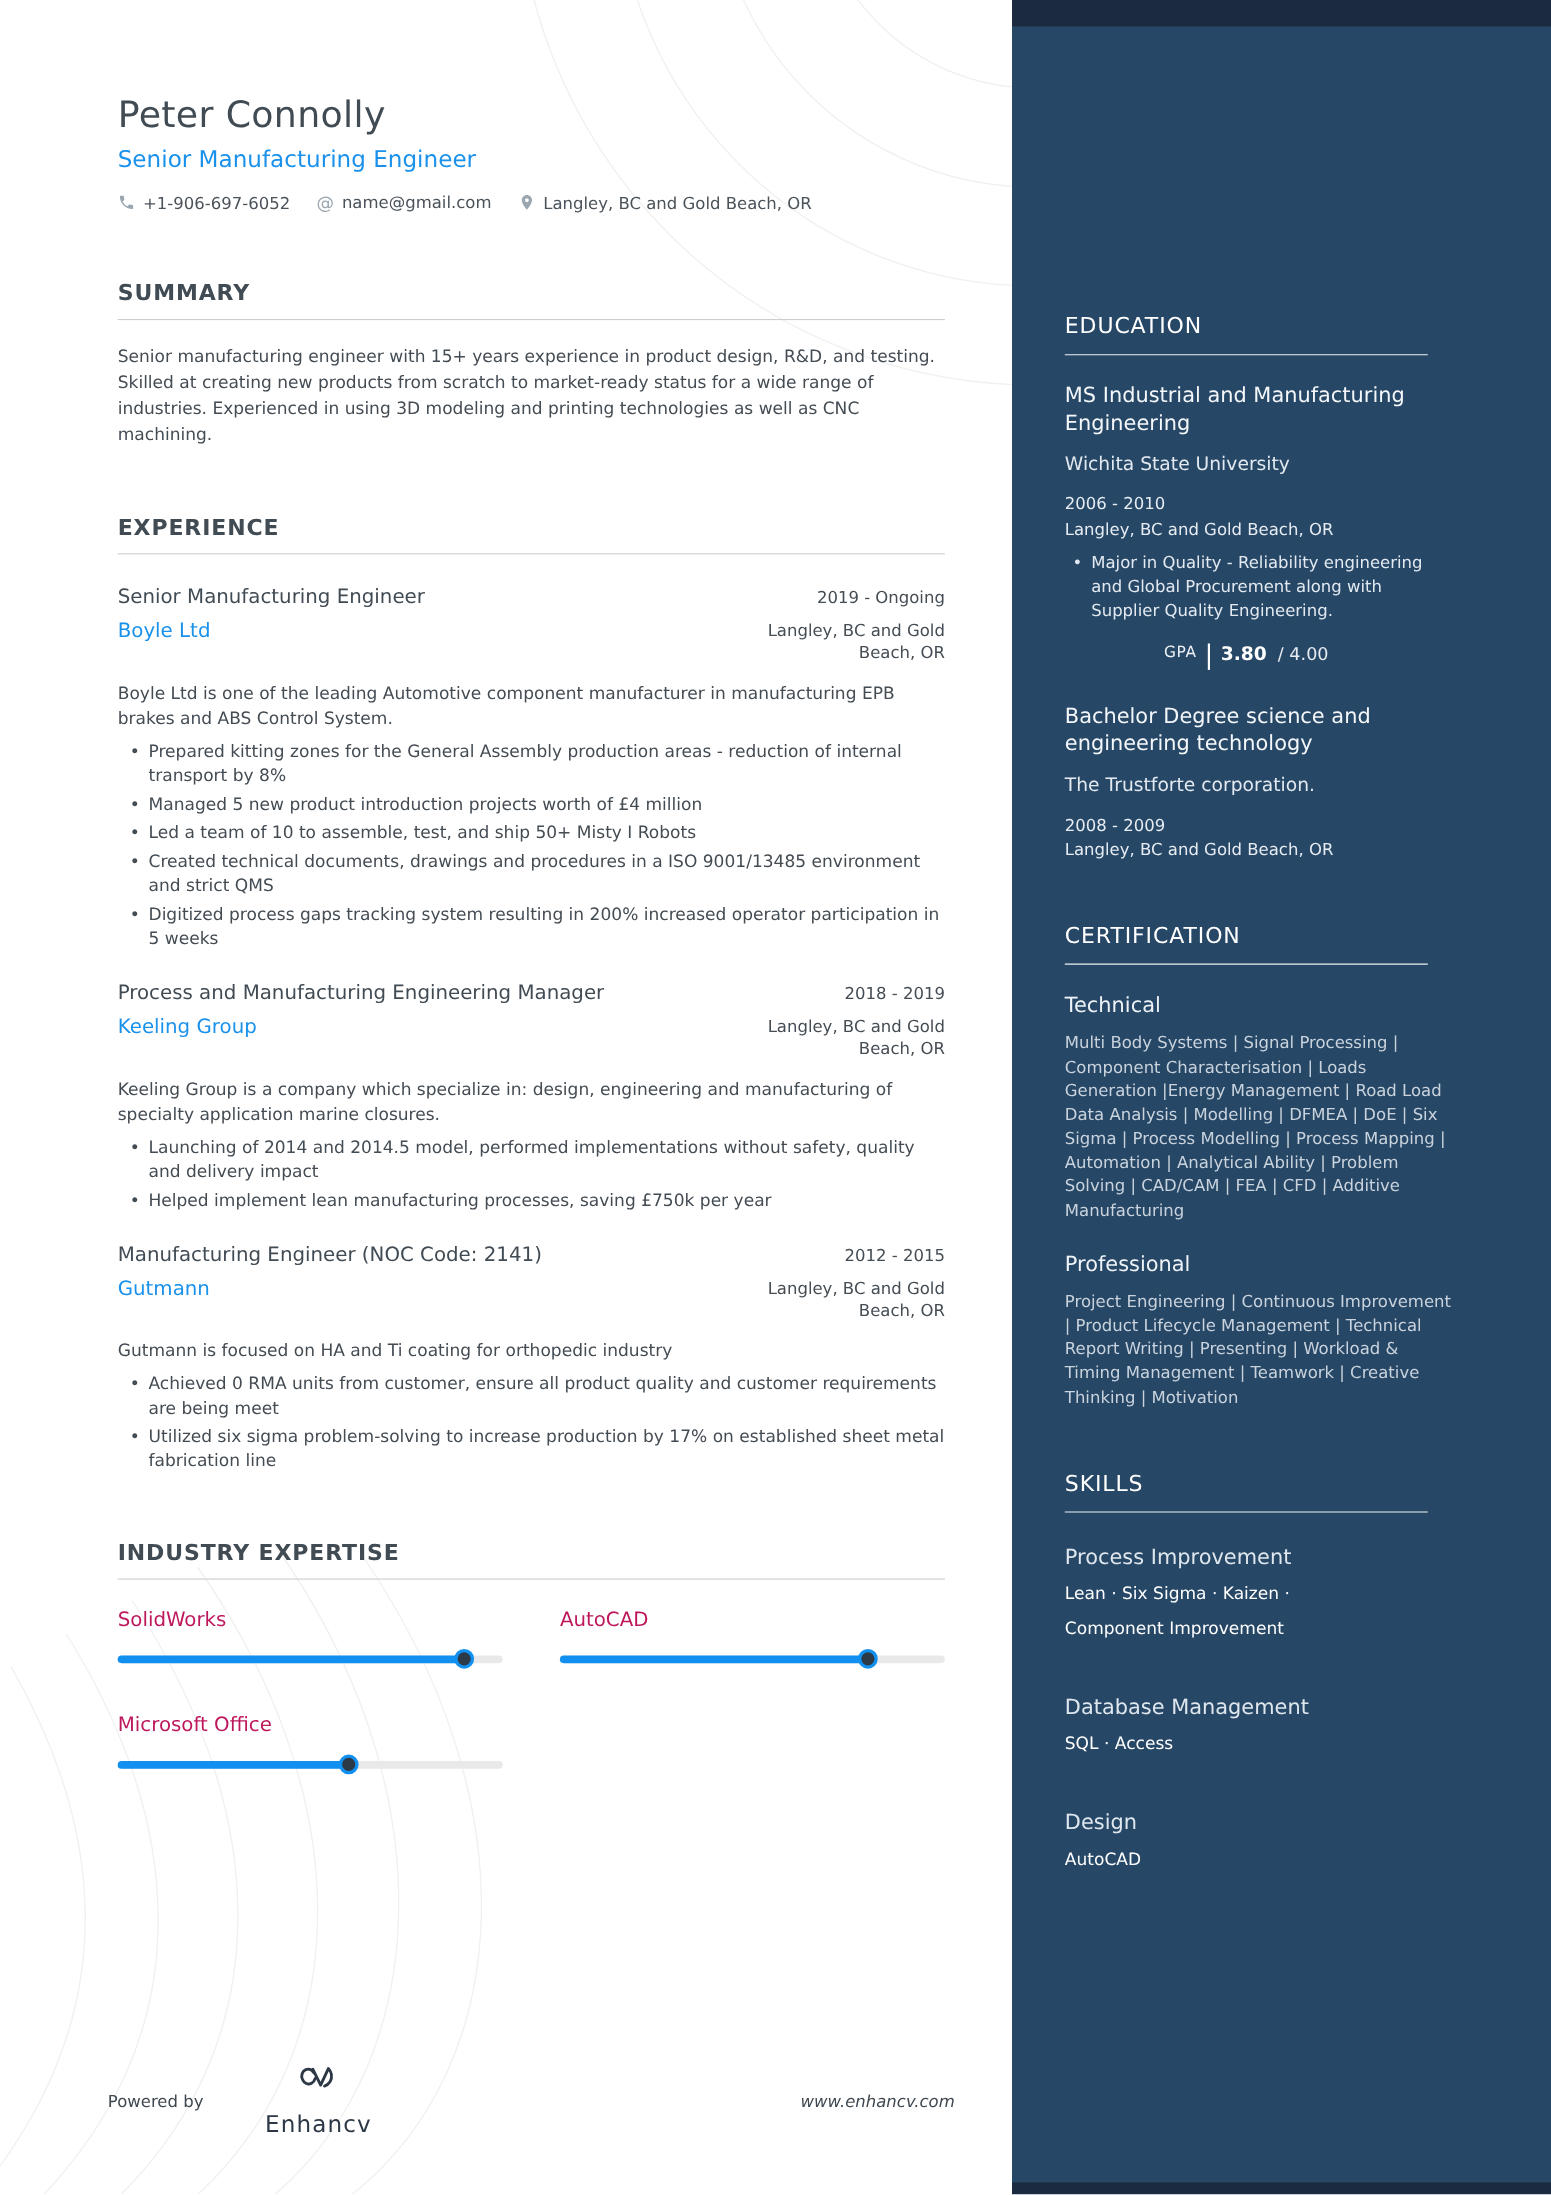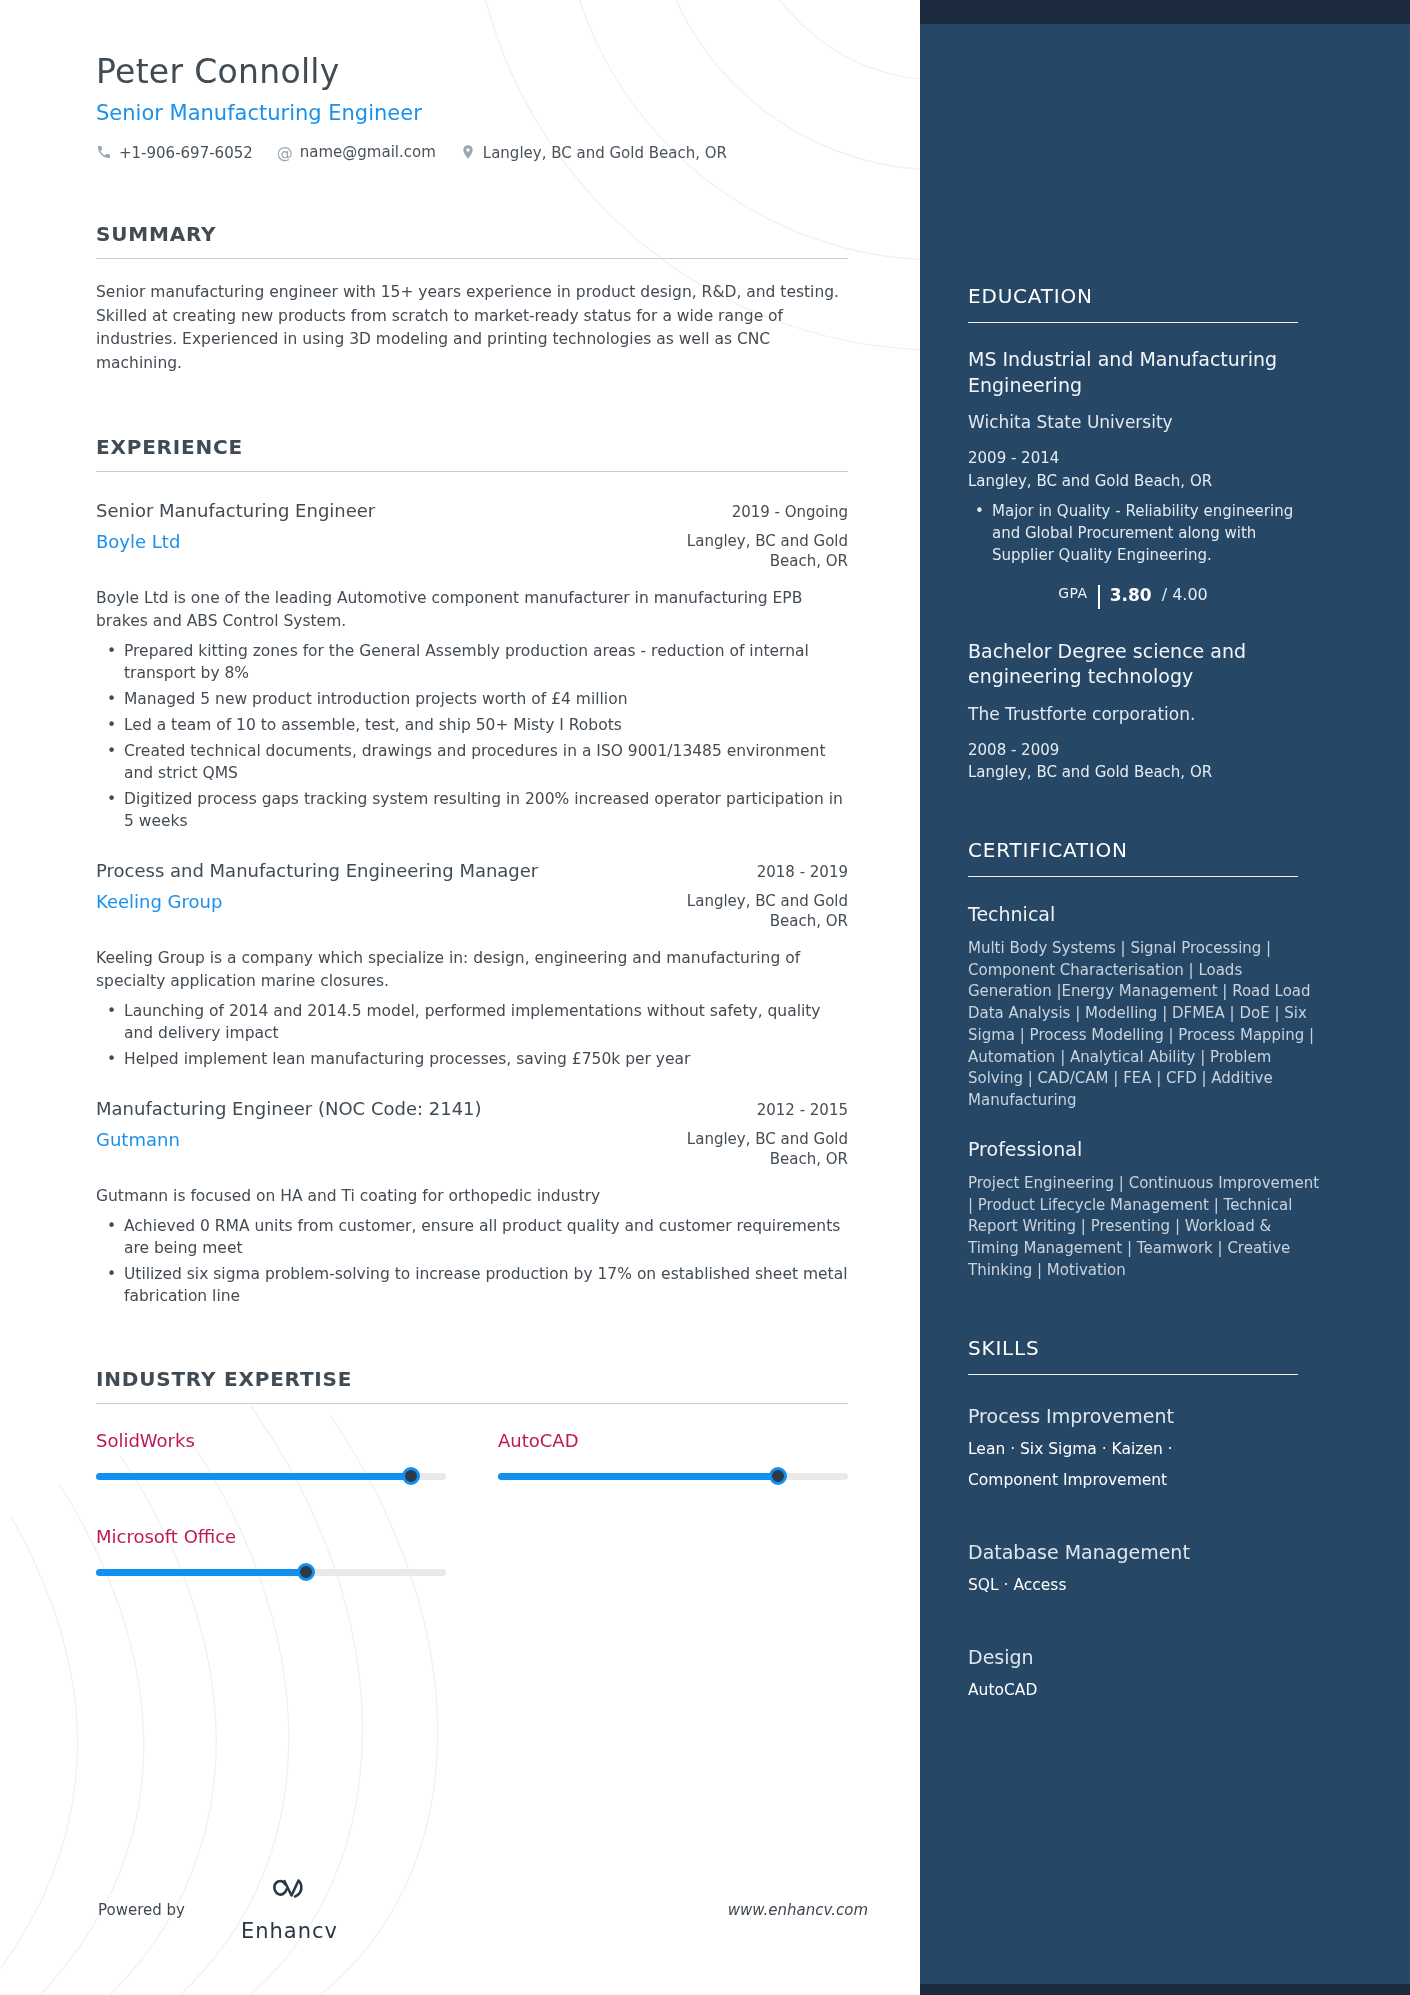--- a/index.html
+++ b/index.html
@@ -30,21 +30,21 @@
   .gpa-bar { width:2px; height:24px; background:#ffffff; }
   .gpa-score { font-size:17px; font-weight:bold; color:#ffffff; }
   .gpa-scale { font-size:16px; color:#e6ecf2; }
   .edu-entry-2 { margin-top:30px; }
   .cert-title { margin-top:26px; font-size:19px; color:#eef3f7; }
   .cert-text { margin-top:13px; font-size:15px; line-height:1.45; color:#c9d3dd; }
   .skill-group { margin-top:30px; }
   .skill-group-title { font-size:19px; color:#dfe7ee; }
   .skill-line { margin-top:13px; font-size:15.5px; color:#ffffff; }
   
-  .main { position:absolute; top:0; left:96px; width:752px; padding-top:52px; z-index:1; }
+  .main { position:absolute; top:0; left:107px; width:752px; padding-top:84px; z-index:1; }
   .candidate-name { font-size:33px; font-weight:400; letter-spacing:0.3px; color:#414b54; }
   .candidate-title { margin-top:10px; font-size:21px; color:#1a91eb; }
   .contact-row { margin-top:18px; display:flex; align-items:center; gap:24px; font-size:15px; color:#4a525a; }
   .contact-item { display:flex; gap:7px; }
   .c-icon { color:#98a2ac; display:inline-flex; }
   .c-icon svg { width:16px; height:16px; fill:#9aa6b0; }
   .at-glyph { font-size:16px; color:#9aa6b0; }
   .section { margin-top:60px; }
   .sec-head { font-size:20px; font-weight:700; letter-spacing:0.8px; color:#414b54; }
   .sec-hr { border:none; border-top:1px solid #c9ced3; margin:12px 0 0; }
@@ -222,21 +222,21 @@
     <div class="sidebar-content">
 
       <div>
         <div class="s-head">EDUCATION</div>
         <hr class="s-hr">
 
         <div>
           <div class="edu-degree">MS Industrial and Manufacturing Engineering</div>
           <div class="edu-school">Wichita State University</div>
           <div class="edu-dates">
-            <div>2009 - 2014</div>
+            <div>2006 - 2010</div>
             <div>Langley, BC and Gold Beach, OR</div>
           </div>
           <ul class="edu-bullets">
             <li>Major in Quality - Reliability engineering and Global Procurement along with Supplier Quality Engineering.</li>
           </ul>
           <div class="gpa-row">
             <span class="gpa-label">GPA</span>
             <span class="gpa-bar"></span>
             <span class="gpa-score">3.80</span>
             <span class="gpa-scale">/ 4.00</span>

